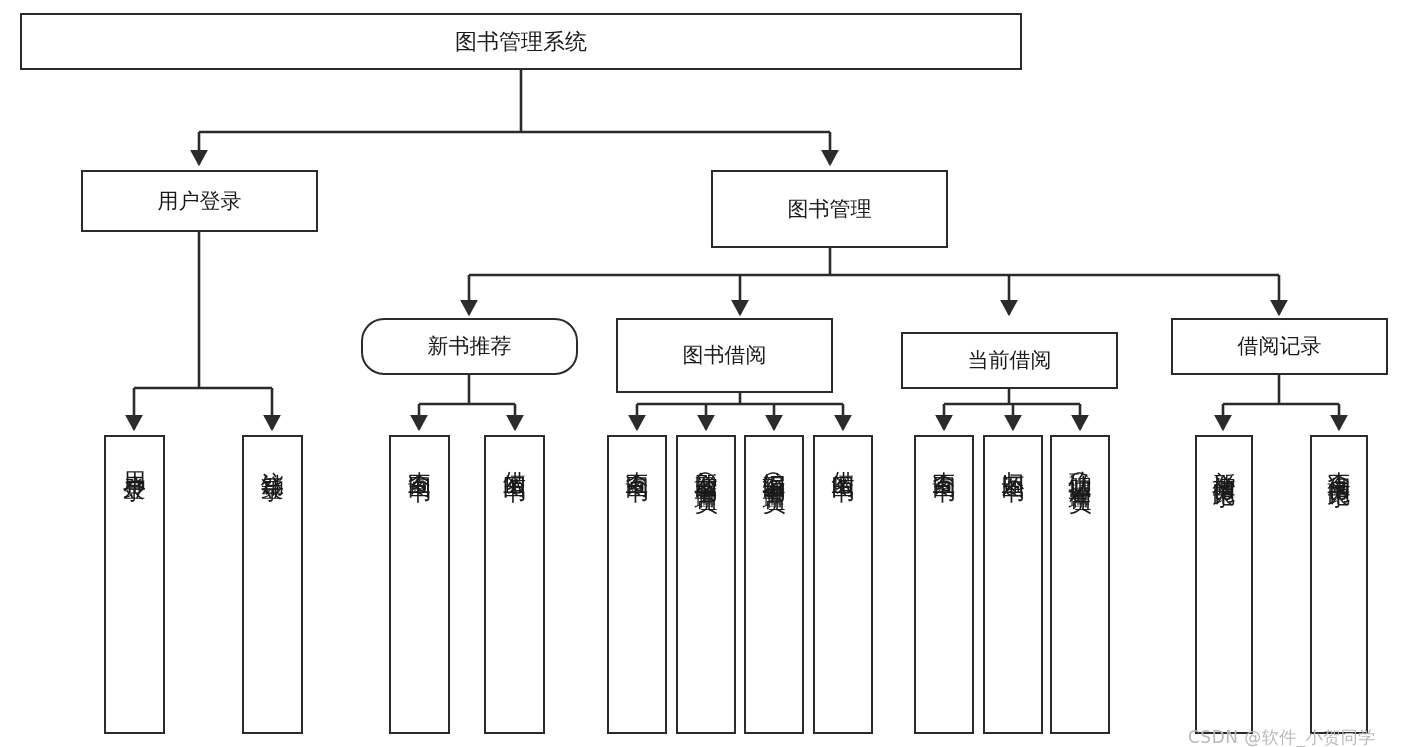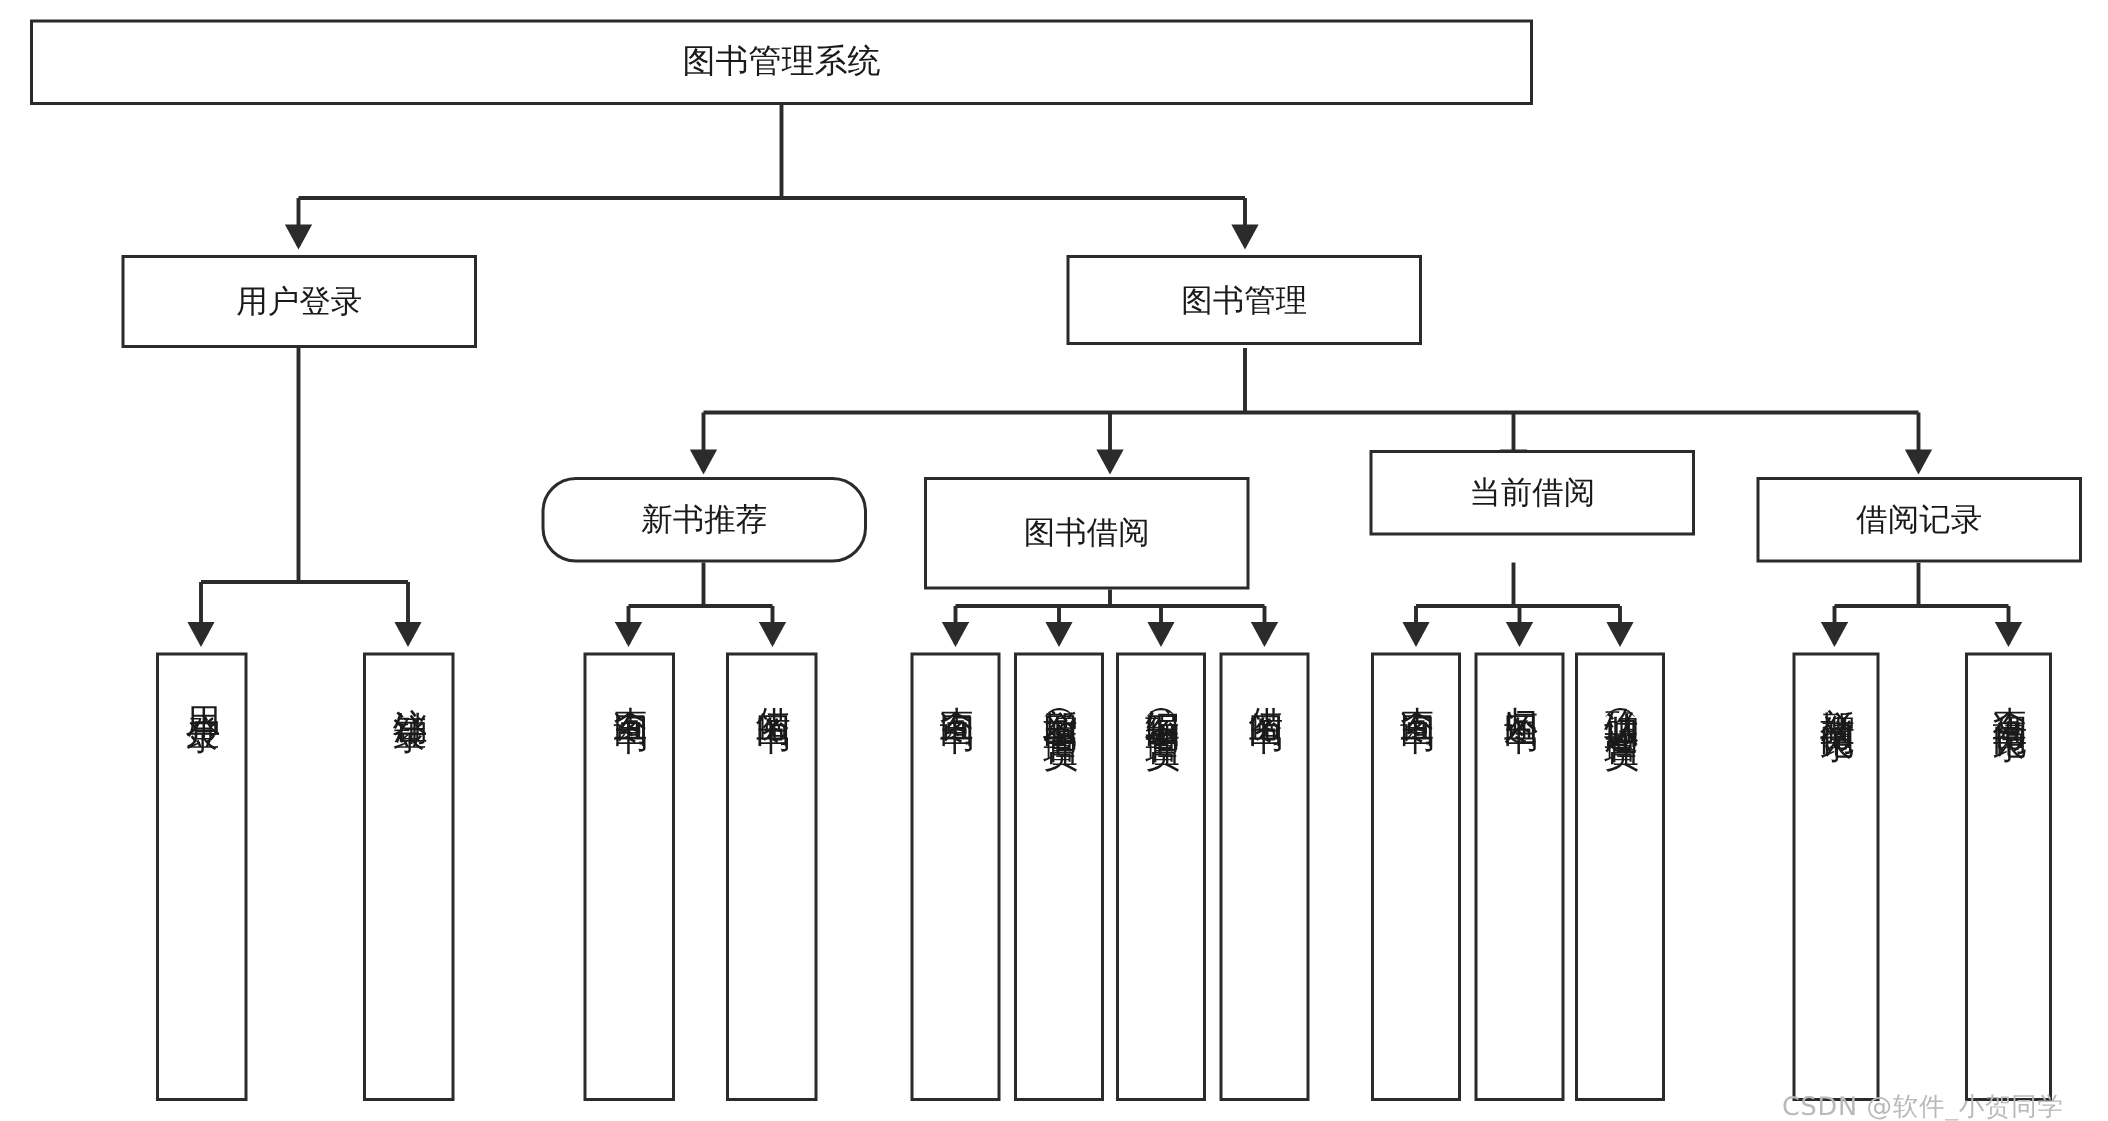--- a/index.html
+++ b/index.html
@@ -127,33 +127,33 @@
   </svg>
 
   <div class="node h root" style="left:20px; top:13px; width:1002px; height:57px;">
     <span class="lbl">图书管理系统</span>
   </div>
 
   <div class="node h" style="left:81px; top:170px; width:237px; height:62px;">
     <span class="lbl">用户登录</span>
   </div>
 
-  <div class="node h" style="left:711px; top:170px; width:237px; height:60px;">
+  <div class="node h" style="left:711px; top:170px; width:237px; height:78px;">
     <span class="lbl">图书管理</span>
   </div>
 
   <div class="node h" style="left:361px; top:318px; width:217px; height:57px;border-radius:23px;">
     <span class="lbl">新书推荐</span>
   </div>
 
   <div class="node h" style="left:616px; top:318px; width:217px; height:75px;">
     <span class="lbl">图书借阅</span>
   </div>
 
-  <div class="node h" style="left:901px; top:300px; width:217px; height:57px;margin-left:12px;">
+  <div class="node h" style="left:901px; top:332px; width:217px; height:57px;">
     <span class="lbl">当前借阅</span>
   </div>
 
   <div class="node h" style="left:1171px; top:318px; width:217px; height:57px;">
     <span class="lbl">借阅记录</span>
   </div>
 
   <div class="node v" style="left:104px; top:435px; width:61px; height:299px;">
     <span class="lbl">用户登录</span>
   </div>

